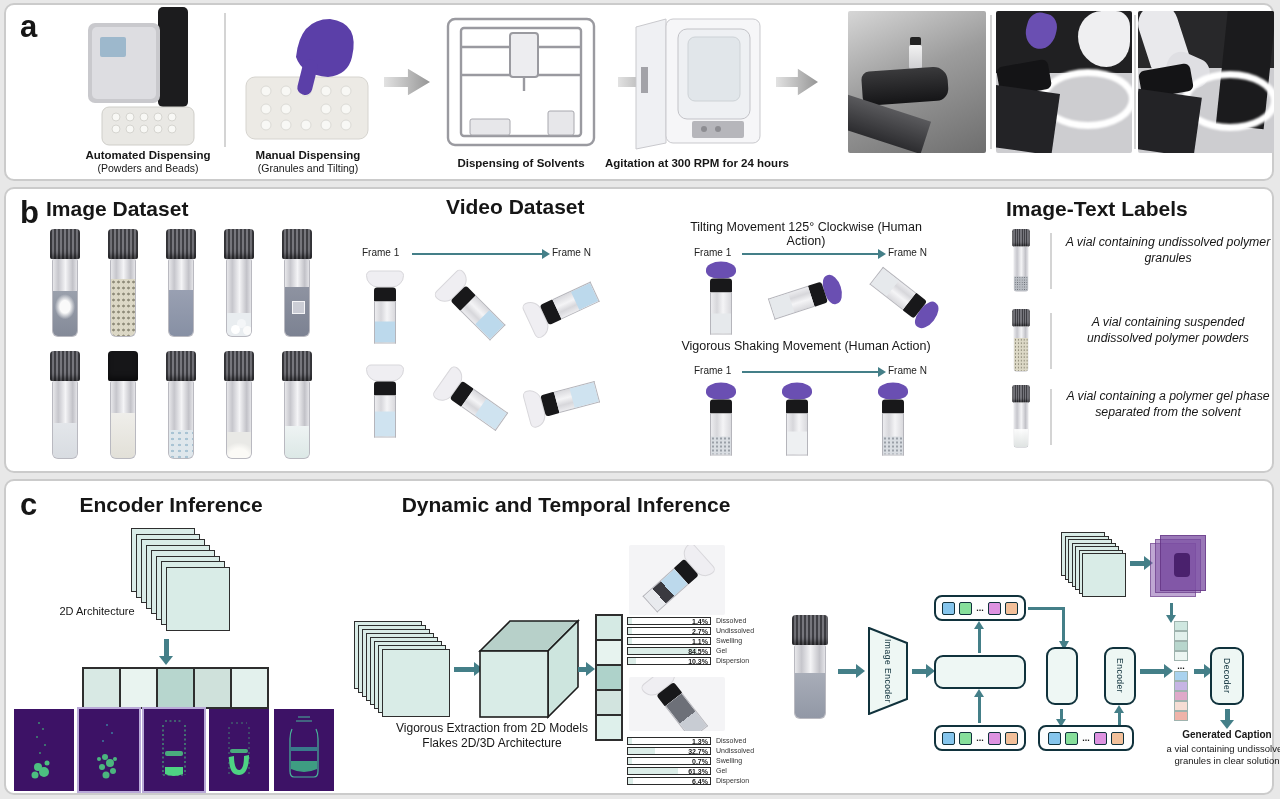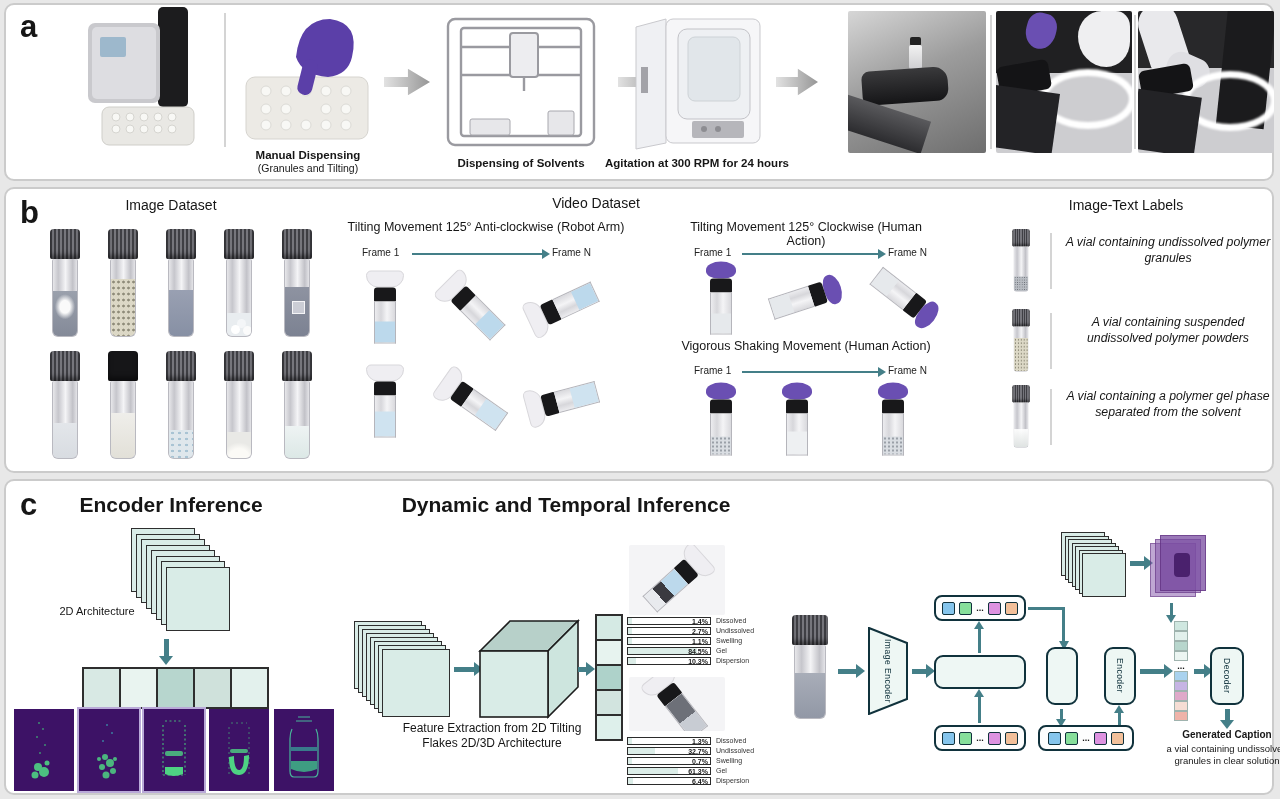--- a/index.html
+++ b/index.html
@@ -1,20 +1,20 @@
 <!DOCTYPE html>
 <html><head>
 <meta charset="utf-8">
 <style>
   html,body{margin:0;padding:0;background:#e8e8e8;font-family:"Liberation Sans",sans-serif;color:#161616}
   .fig{position:relative;width:1280px;height:799px;background:#e8e8e8;overflow:hidden}
   .panel{position:absolute;left:4px;width:1270px;background:#fff;border:2px solid #cbcbcb;border-radius:10px;box-sizing:border-box}
   .abs{position:absolute}
   .plabel{position:absolute;font-size:31px;font-weight:700;line-height:1}
-  .h1{position:absolute;font-weight:400;text-align:center;font-size:14px}
+  .h1{position:absolute;font-weight:700;font-size:21px}
   .h2{position:absolute;font-weight:500;text-align:center;font-size:12.5px}
   .cap-b{font-weight:700;font-size:11.5px;text-align:center;line-height:1.25}
   .cap-r{font-weight:400;font-size:10.5px;text-align:center}
   .framelbl{position:absolute;font-size:10px;color:#222}
   .itcap{position:absolute;font-style:italic;font-size:12.3px;text-align:center;line-height:1.3}
   .vdiv{position:absolute;width:2px;background:#d4d4d4}
   
   .blockarr{position:absolute;height:30px;background:linear-gradient(90deg,#e2e2e2,#969696);clip-path:polygon(0 33%,52% 33%,52% 6%,100% 50%,52% 94%,52% 67%,0 67%)}
   .arrR{position:absolute;height:2px;background:#447f88}
   .arrR::after{content:'';position:absolute;right:-8px;top:-4px;border-left:8px solid #447f88;border-top:5px solid transparent;border-bottom:5px solid transparent}
@@ -207,20 +207,24 @@
 
     <div class="photo" style="left:1132px;top:6px;width:136px;height:142px;background:linear-gradient(#28282a 0 40%,#cdcdd0 40%)">
       <div class="shape" style="left:84px;top:-4px;width:48px;height:120px;background:#1b1b1d;transform:rotate(6deg)"></div>
       <div class="shape" style="left:6px;top:-8px;width:40px;height:78px;background:#e9e9ec;border-radius:20px;transform:rotate(-18deg)"></div>
       <div class="shape" style="left:28px;top:44px;width:44px;height:30px;background:#dfdfe3;border-radius:14px;transform:rotate(24deg)"></div>
       <div class="shape" style="left:44px;top:60px;width:82px;height:46px;border:7px solid #fff;border-radius:50%;filter:blur(1px)"></div>
       <div class="shape" style="left:2px;top:56px;width:52px;height:28px;background:#141416;border-radius:6px;transform:rotate(-10deg)"></div>
       <div class="shape" style="left:-4px;top:82px;width:64px;height:60px;background:#232326;transform:rotate(8deg)"></div>
     </div>
 
+    <div class="abs cap-b" style="left:58px;top:143px;width:168px">
+      <div>Automated Dispensing</div>
+      <div class="cap-r">(Powders and Beads)</div>
+    </div>
     <div class="abs cap-b" style="left:232px;top:143px;width:140px">
       <div>Manual Dispensing</div>
       <div class="cap-r">(Granules and Tilting)</div>
     </div>
     <div class="abs cap-b" style="left:432px;top:151px;width:166px">Dispensing of Solvents</div>
     <div class="abs cap-b" style="left:588px;top:151px;width:206px">Agitation at 300 RPM for 24 hours</div>
   </div>
 
   <div class="panel" style="top:187px;height:286px">
     <div class="plabel" style="left:14px;top:8px">b</div>
@@ -283,21 +287,20 @@
       </div>
     <div class="vial v10" style="left:272px;top:162px">
         <div class="cap"></div>
         <div class="body">
           <div class="fill"></div>
         </div>
       </div>
 
     <div class="h1" style="left:440px;top:6px;width:300px">Video Dataset</div>
 
-    <div class="h2" style="left:330px;top:31px;width:300px">Tilting Movement 125° Anti-clockwise (Robot Arm)</div>
     <div class="framelbl" style="left:356px;top:58px">Frame 1</div>
     <div class="arrR" style="left:406px;top:64px;width:130px"></div>
     <div class="framelbl" style="left:546px;top:58px">Frame N</div>
 
     <div class="vtile" style="left:342px;top:76px;width:74px;height:84px">
         <div class="rot" style="transform:translate(-50%,-50%) rotate(0deg)">
           <div class="grip"></div>
           <div class="mvial">
             <div class="mcap"></div>
             <div class="mbody">
@@ -561,21 +564,21 @@
       <div class="layer" style="left:0;top:0;width:68px;height:68px"></div>
       <div class="layer" style="left:4px;top:4px;width:68px;height:68px"></div>
       <div class="layer" style="left:8px;top:8px;width:68px;height:68px"></div>
       <div class="layer" style="left:12px;top:12px;width:68px;height:68px"></div>
       <div class="layer" style="left:16px;top:16px;width:68px;height:68px"></div>
       <div class="layer" style="left:20px;top:20px;width:68px;height:68px"></div>
       <div class="layer" style="left:24px;top:24px;width:68px;height:68px"></div>
       <div class="layer" style="left:28px;top:28px;width:68px;height:68px"></div>
     </div>
     <div class="abs" style="left:364px;top:240px;width:244px;font-size:12px;text-align:center;line-height:1.25">
-      <div>Feature Extraction from 2D Tilting</div>
+      <div>Vigorous Extraction from 2D Models</div>
       <div>Flakes 2D/3D Architecture</div>
     </div>
 
     <div class="arrR thick" style="left:448px;top:186px;width:20px"></div>
 
     <svg class="abs" style="left:472px;top:138px" width="102" height="100" viewBox="0 0 102 100">
       <polygon points="2,32 32,2 100,2 70,32" fill="#b7d0c9" stroke="#1d1d1d" stroke-width="1.6"></polygon>
       <polygon points="70,32 100,2 100,68 70,98" fill="#cde5de" stroke="#1d1d1d" stroke-width="1.6"></polygon>
       <rect x="2" y="32" width="68" height="66" fill="#d9ece7" stroke="#1d1d1d" stroke-width="1.6"></rect>
     </svg>

